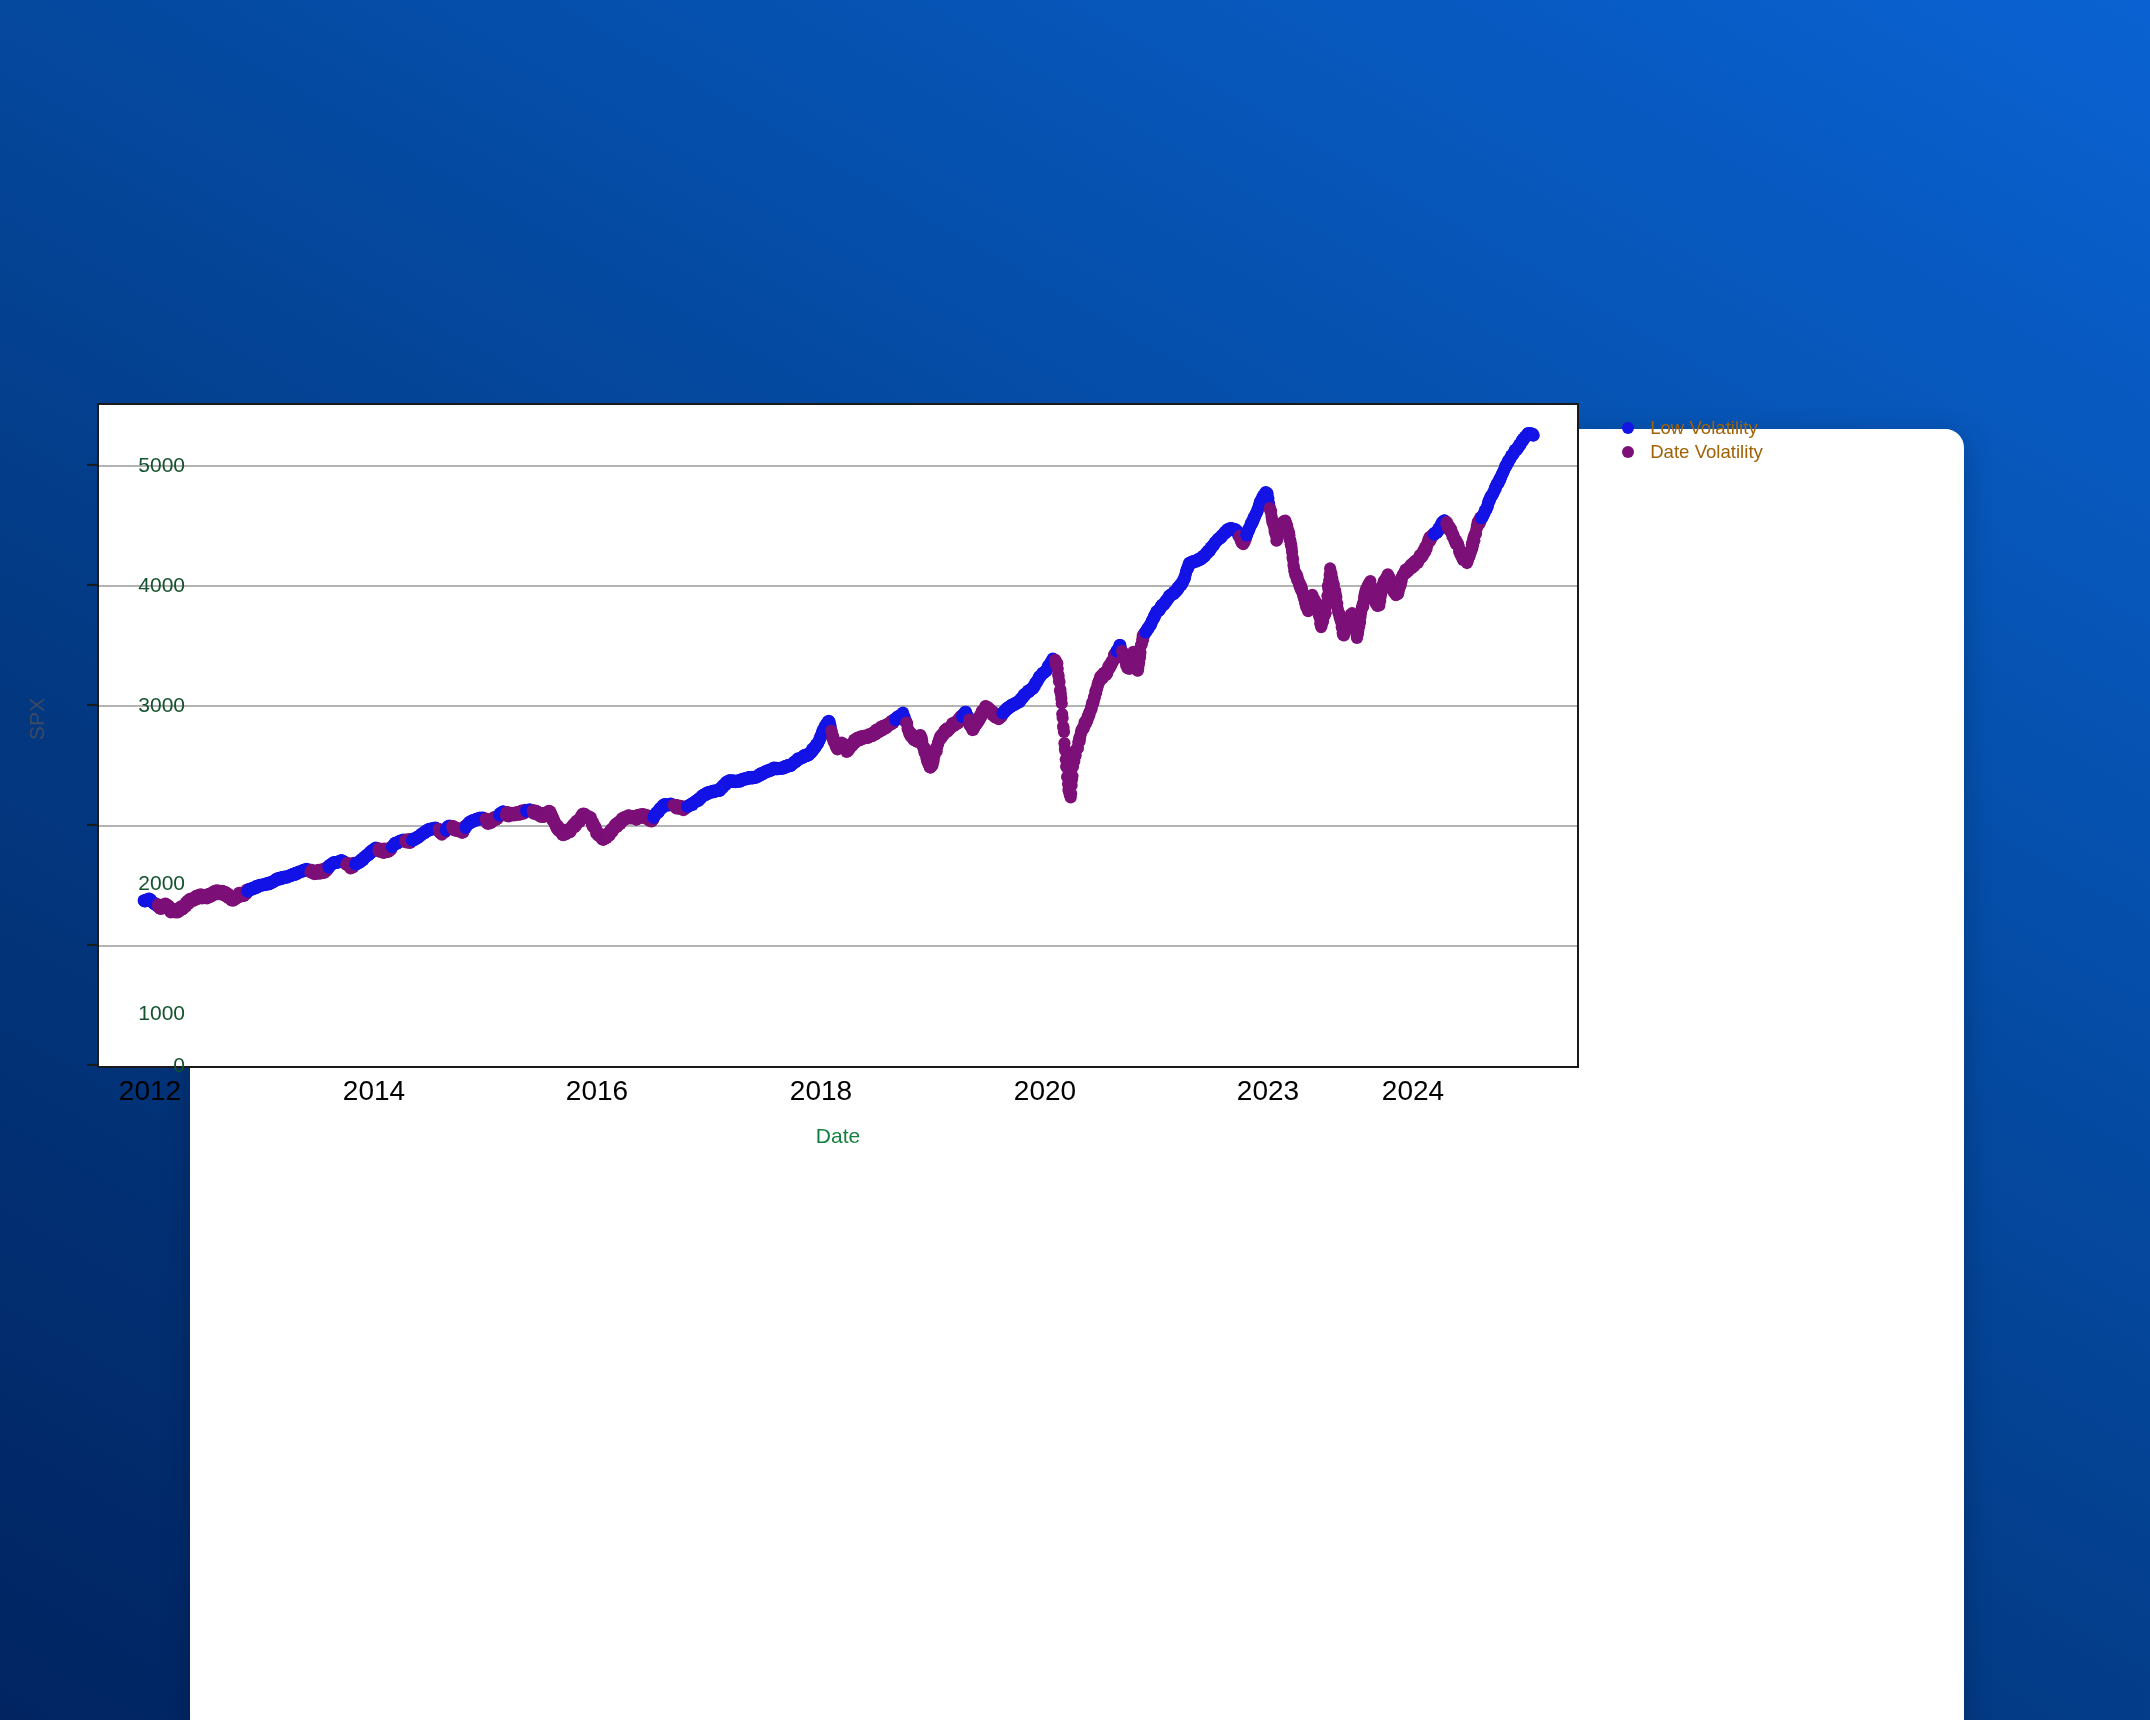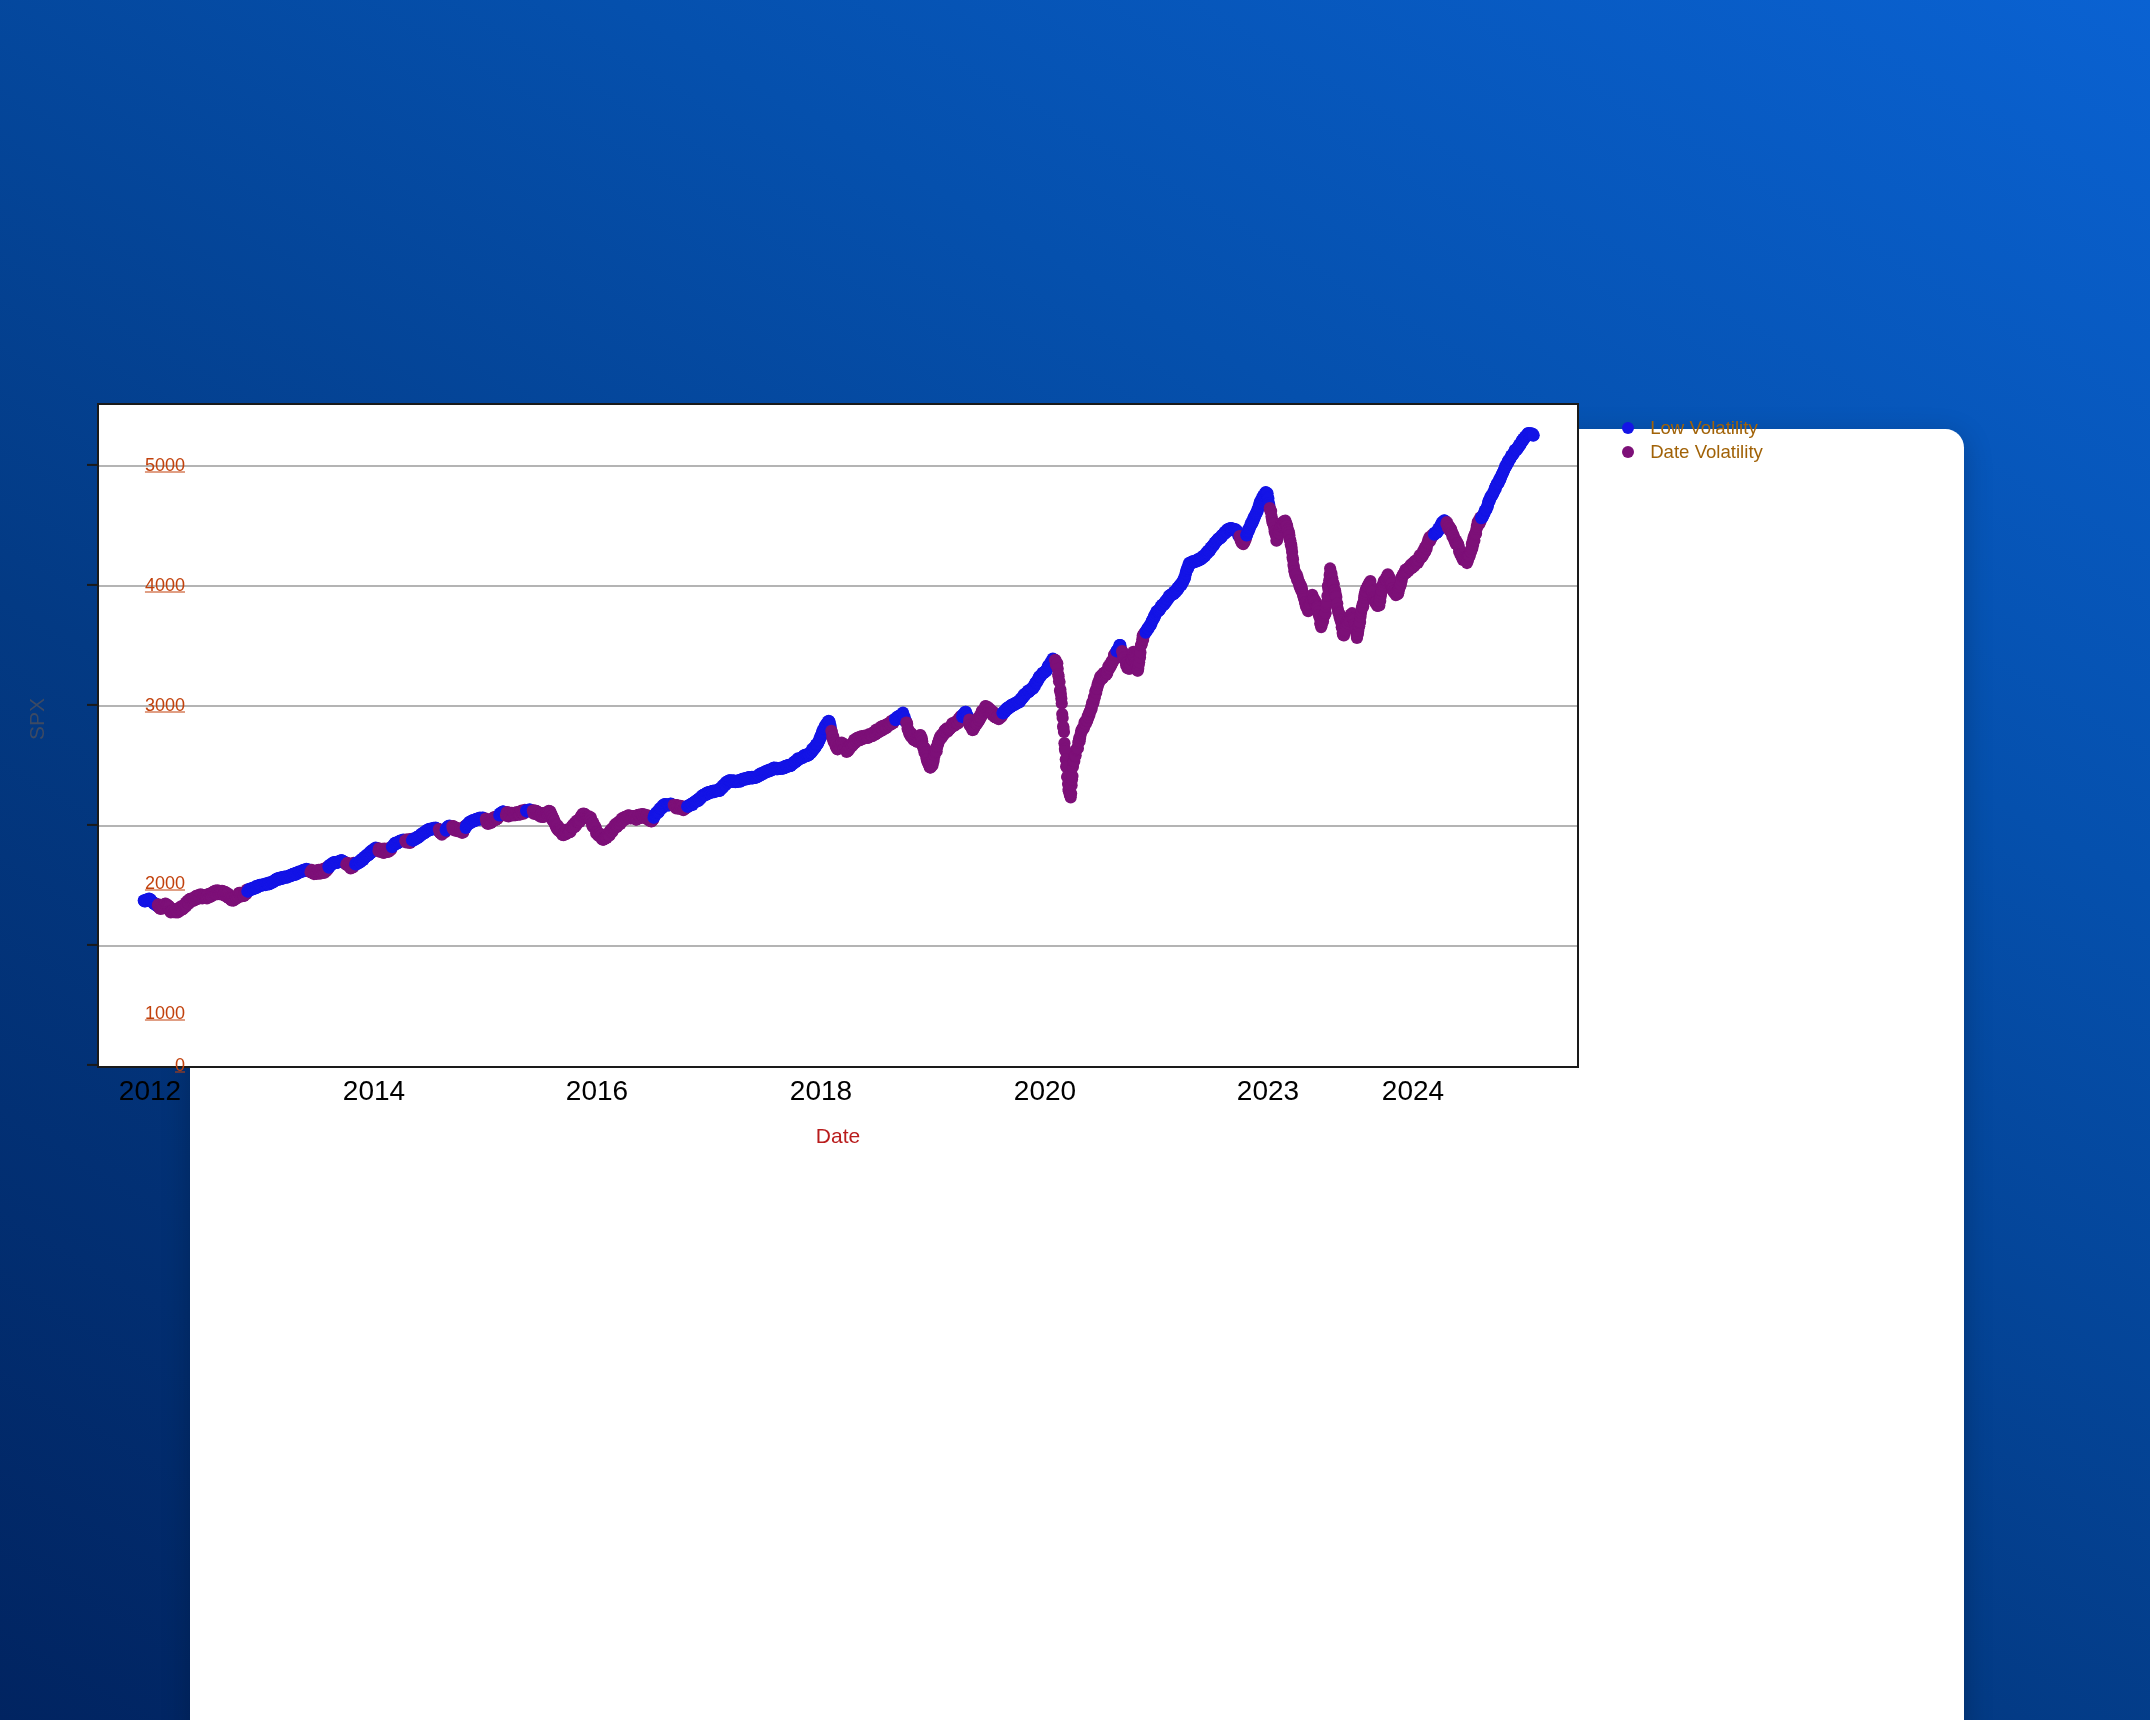--- a/index.html
+++ b/index.html
@@ -44,25 +44,24 @@
 
   .gridline {
     position:absolute; left:0; width:100%;
     height:2.2px; background:#b4b4b4;
   }
 
   .ytick {
     position:absolute;
     right:1776px;
     transform:translateY(-50%);
-    font-size:18px;
-    color:#c2410c;
+    font-size:21px;
+    color:#14532d;
     font-family:"Liberation Sans", sans-serif;
     white-space:nowrap;
-    text-decoration:underline;
   }
   .ytick-mark {
     position:absolute;
     width:10px; height:2.2px; background:#1a1a1a;
     left:277px;
     transform:translateY(-50%);
   }
 
   .xtick {
     position:absolute;
@@ -81,21 +80,21 @@
     color:#3d4a63;
     transform:rotate(-90deg);
     transform-origin:left top;
     font-family:"Liberation Sans", sans-serif;
   }
   .xlabel {
     position:absolute;
     left:1028px; top:1553px;
     transform:translateX(-50%);
     font-size:21px;
-    color:#b91c1c;
+    color:#15803d;
     font-family:"Liberation Sans", sans-serif;
   }
 
   .legend {
     position:absolute;
     left:1812px; top:845px;
     width:186px;
   }
   .legend-row {
     display:flex; align-items:center;

